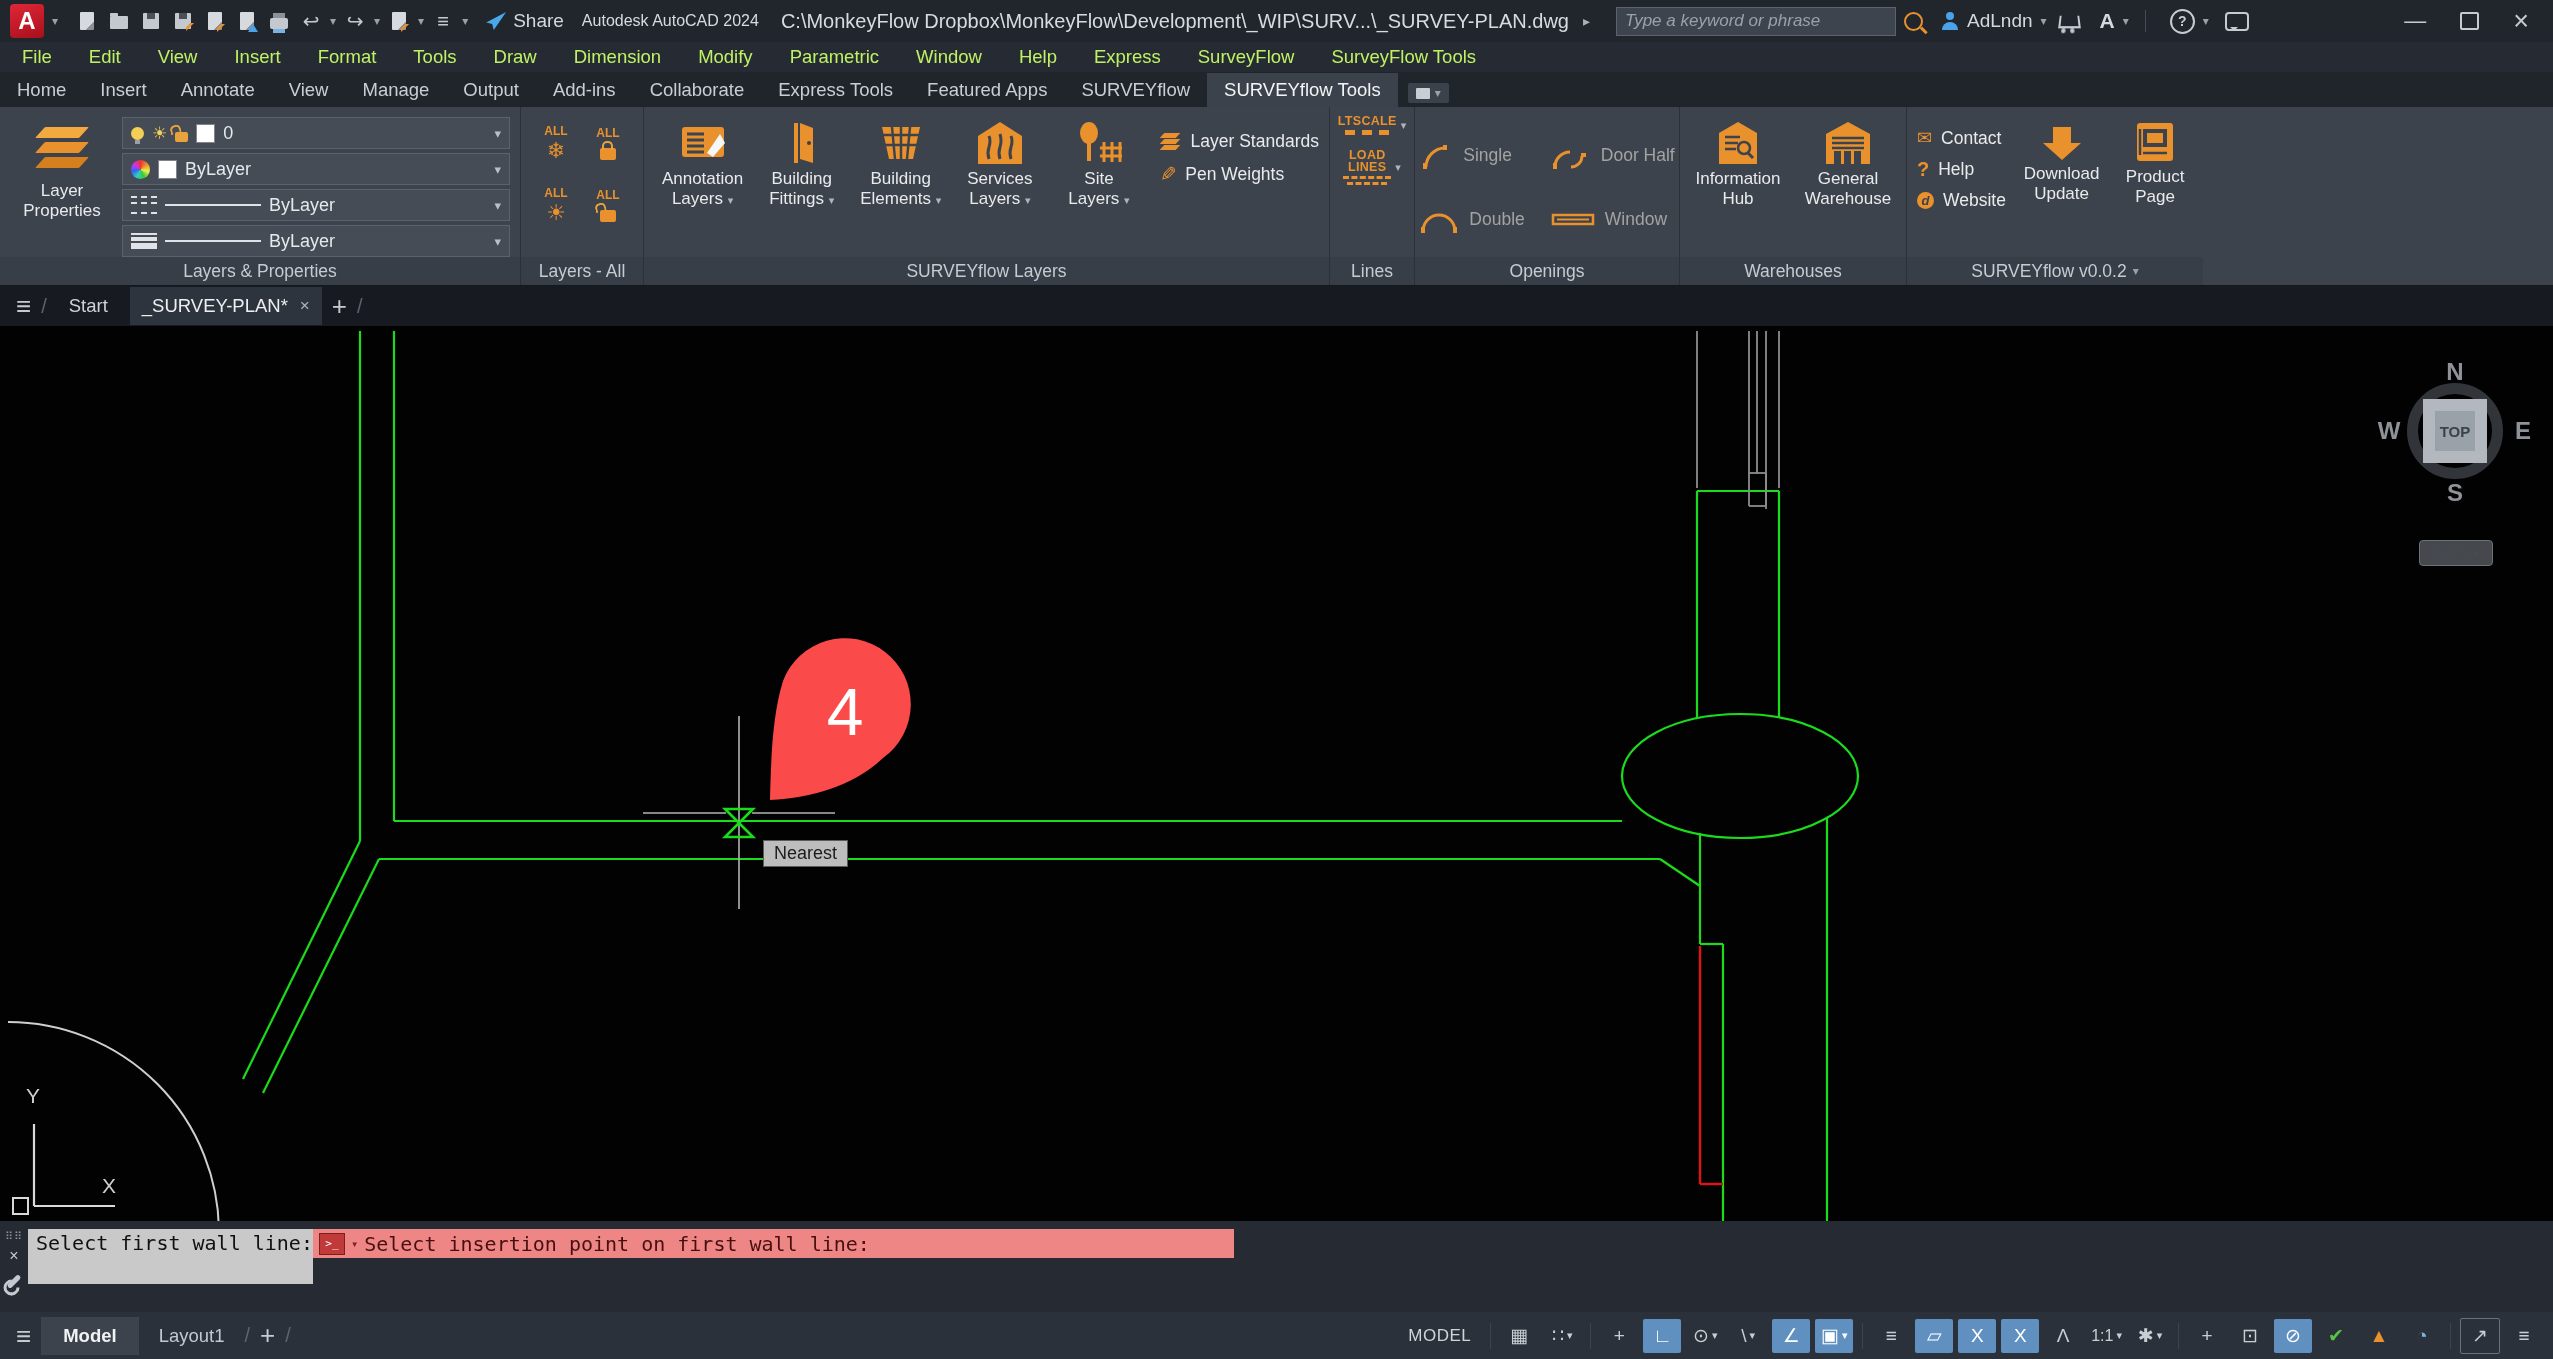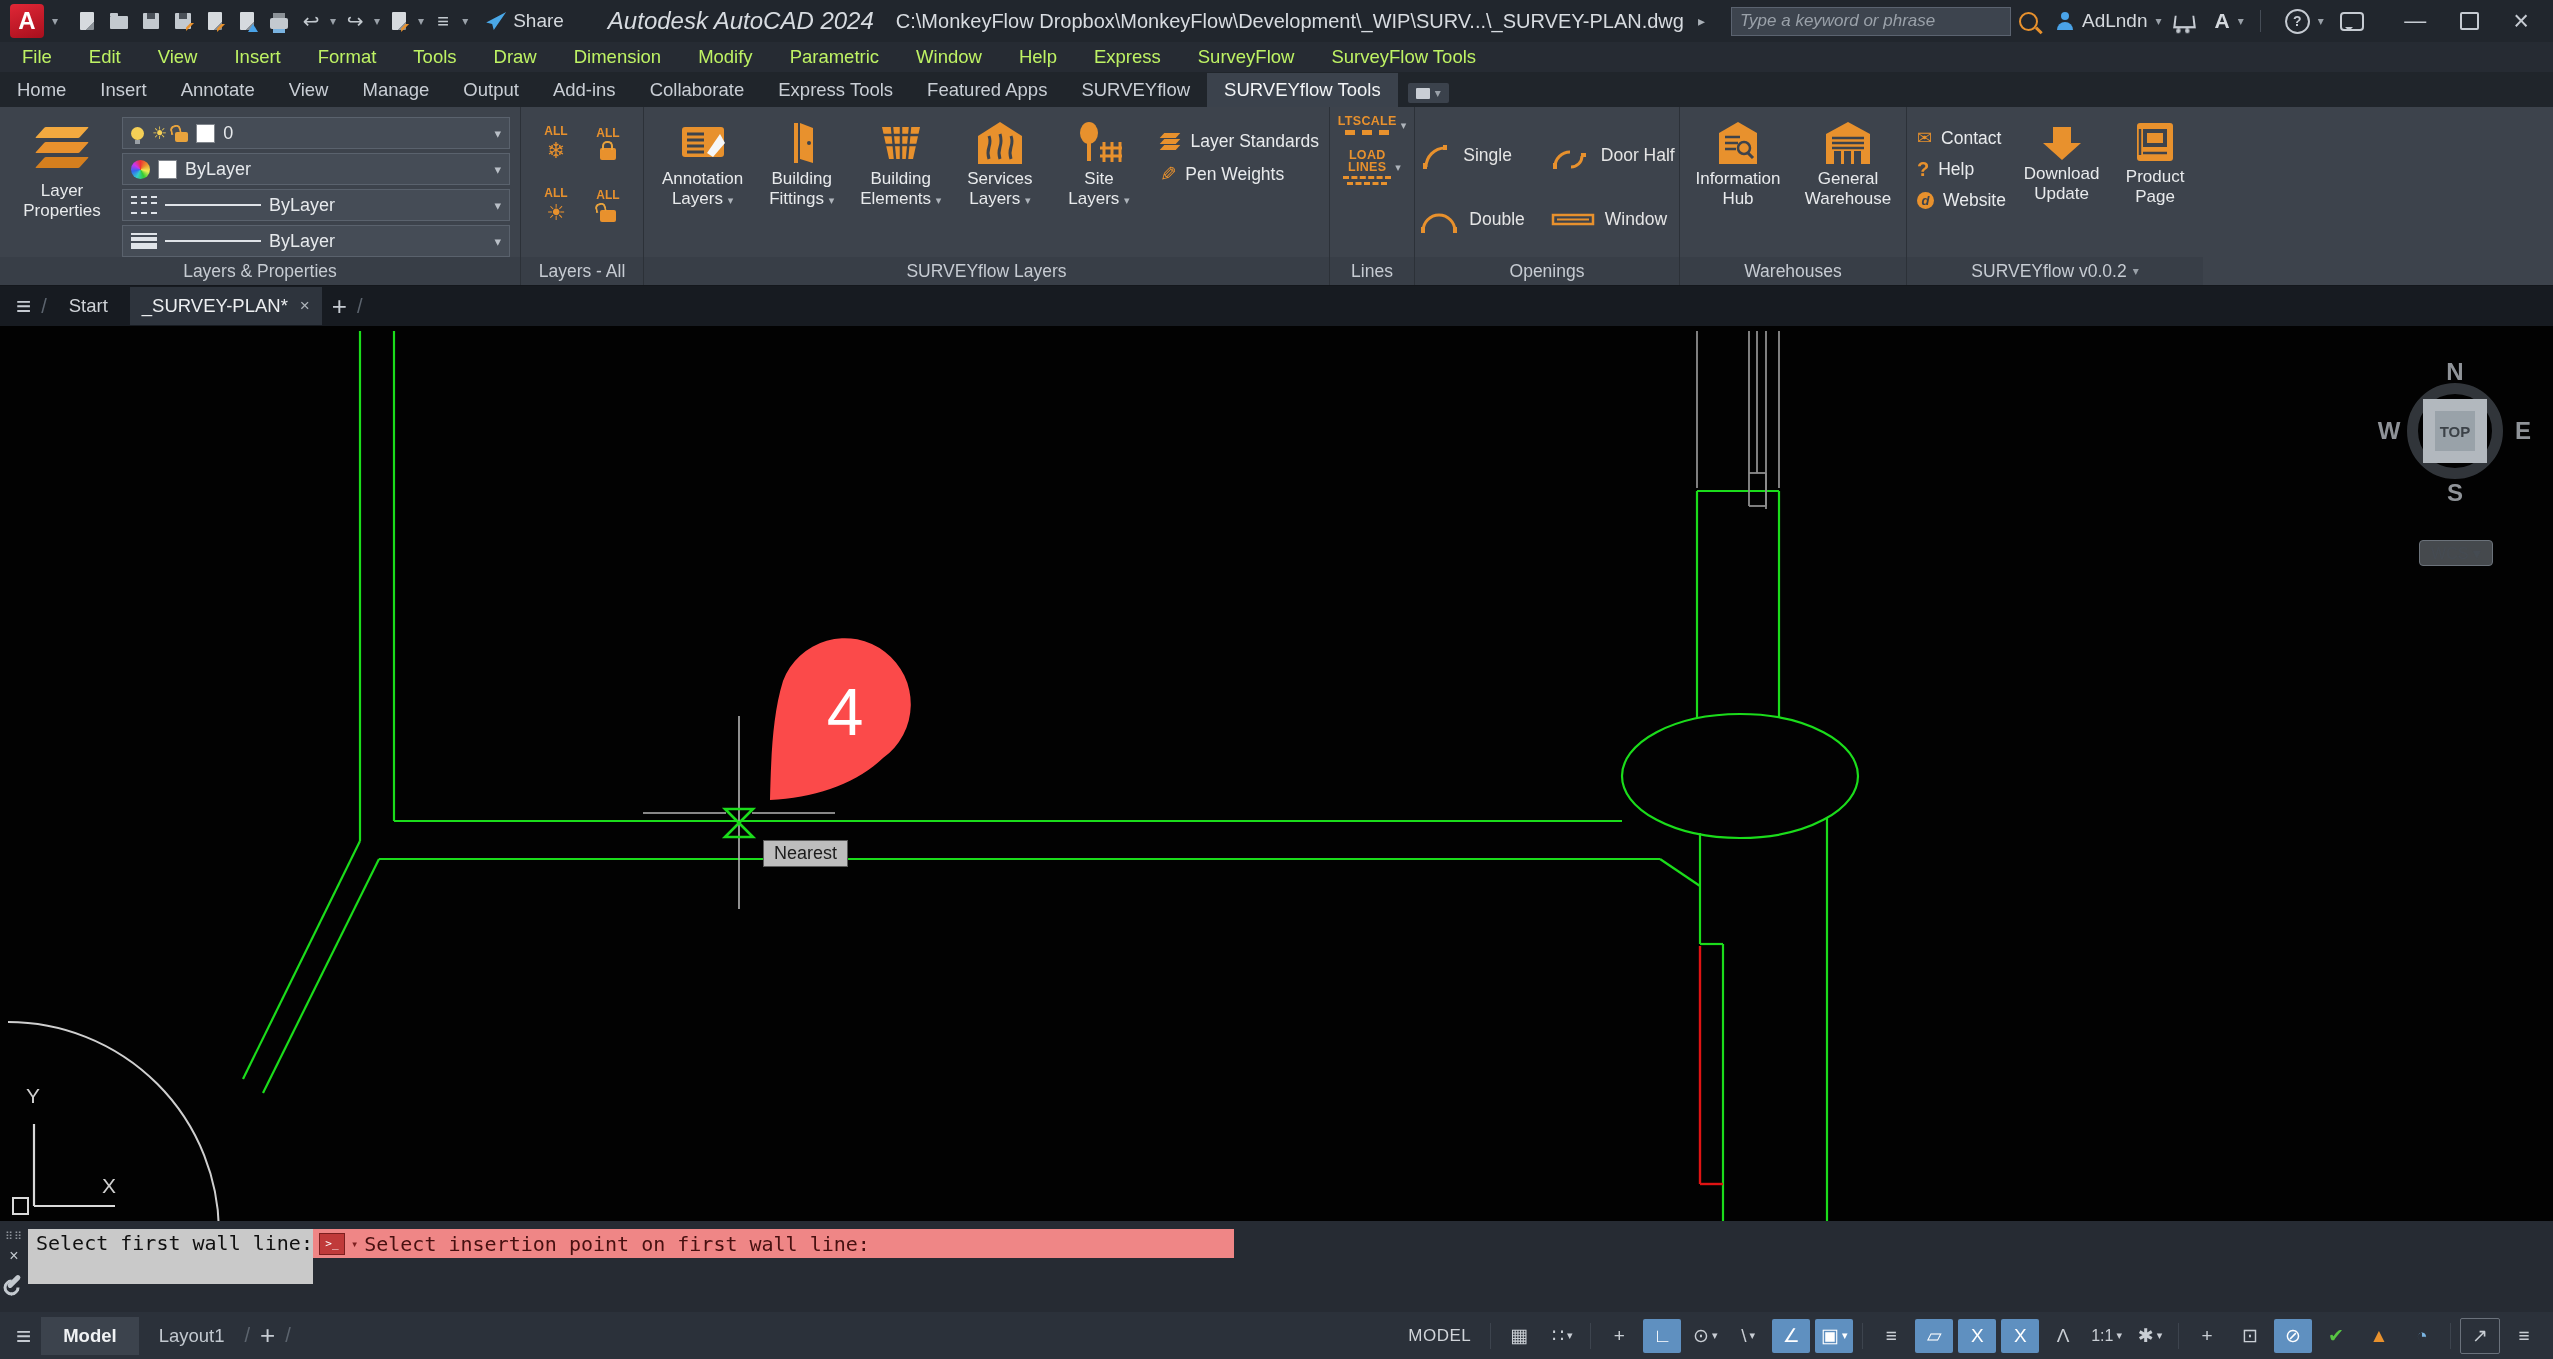--- a/index.html
+++ b/index.html
@@ -19,21 +19,21 @@
   .mi-folder::before{content:"";position:absolute;top:-3px;left:0;width:8px;height:3px;background:#c3c9cf;border-radius:1px 1px 0 0;}
   .mi-floppy{width:16px;height:16px;background:#c3c9cf;border-radius:1px;position:relative;}
   .mi-floppy::before{content:"";position:absolute;top:0;left:4px;width:8px;height:6px;background:#4a5058;}
   .mi-floppy.edit::after{content:"";position:absolute;right:-3px;bottom:-2px;width:8px;height:8px;background:#e8912d;clip-path:polygon(0 100%,100% 0,55% 0,0 55%);}
   .mi-printer{width:18px;height:11px;background:#c3c9cf;border-radius:2px;position:relative;margin-top:5px;}
   .mi-printer::before{content:"";position:absolute;top:-5px;left:3px;width:12px;height:5px;background:#8b9197;}
   .mi-printer::after{content:"";position:absolute;bottom:-4px;left:3px;width:12px;height:4px;background:#7ab3e0;}
   .share{display:flex;align-items:center;gap:7px;margin-left:10px;}
   .plane{width:20px;height:18px;background:#4aa8e8;clip-path:polygon(0 58%,100% 0,38% 100%,30% 66%);}
   .t-label{color:#d4d8dd;font-size:19px;}
-  .title-text{color:#d7dbe0;font-size:24px;margin-left:36px;white-space:nowrap;font-style:italic;}
+  .title-text{color:#d7dbe0;font-size:16px;margin-left:10px;white-space:nowrap;}
   .title-path{color:#d7dbe0;font-size:20px;margin-left:14px;white-space:nowrap;}
   .t-arrow{color:#aab0b7;font-size:14px;margin:0 6px;}
   .searchbox{margin-left:12px;display:flex;align-items:center;gap:8px;}
   .searchbox input{width:262px;height:27px;background:#3d444e;border:1px solid #5b6370;color:#c9ced4;font-size:17px;padding:0 8px;font-family:"Liberation Sans",sans-serif;}
   .searchbox input::placeholder{font-style:italic;color:#9aa1a9;}
   .mag{width:15px;height:15px;border:2.5px solid #e8912d;border-radius:50%;position:relative;}
   .mag::after{content:"";position:absolute;width:8px;height:2.5px;background:#e8912d;transform:rotate(45deg);right:-7px;bottom:-3px;}
   .person{width:18px;height:18px;position:relative;margin-left:10px;}
   .person::before{content:"";position:absolute;top:0;left:5px;width:8px;height:8px;border-radius:50%;background:#4aa3e8;}
   .person::after{content:"";position:absolute;bottom:0;left:1px;width:16px;height:8px;border-radius:8px 8px 0 0;background:#4aa3e8;}
@@ -113,21 +113,21 @@
   
   .ltbtn{display:flex;align-items:center;gap:4px;}
   .ltcore{display:flex;flex-direction:column;align-items:center;gap:3px;}
   .lt-word{color:#e8912d;font-size:12.5px;font-weight:bold;line-height:12px;letter-spacing:.3px;text-align:center;}
   .lt-dash{width:44px;border-top:5px dashed #e8912d;}
   .lt-dash.thin{border-top:3px dashed #e8912d;width:48px;}
   .mini-caret{color:#aeb4bb;font-size:11px;}
 
   
   .open-grid{display:grid;grid-template-columns:auto auto;grid-template-rows:60px 60px;column-gap:26px;row-gap:4px;padding-top:8px;}
-  .open-item{display:flex;align-items:center;gap:10px;color:#e5e5e5;font-size:17.5px;white-space:nowrap;}
+  .open-item{display:flex;align-items:center;gap:10px;color:#a3a3a3;font-size:17.5px;white-space:nowrap;}
 
   
   .sv-links{display:flex;flex-direction:column;gap:9px;padding-top:10px;}
   .sv-links .srow{display:flex;align-items:center;gap:9px;color:#e8eaec;font-size:17.5px;white-space:nowrap;}
   .ic-envelope{color:#e8912d;font-size:18px;}
   .ic-q{color:#e8912d;font-size:20px;font-weight:bold;}
   .ic-web{width:17px;height:17px;border-radius:50%;background:#e8912d;color:#3d434c;font-size:13px;font-weight:bold;font-style:italic;display:flex;align-items:center;justify-content:center;}
   .dl-arrow{width:18px;height:16px;background:#e8912d;margin:6px auto 0;}
   .dl-wrap{display:flex;flex-direction:column;align-items:center;}
   .dl-tri{width:0;height:0;border:19px solid transparent;border-top:17px solid #e8912d;border-bottom:none;}

